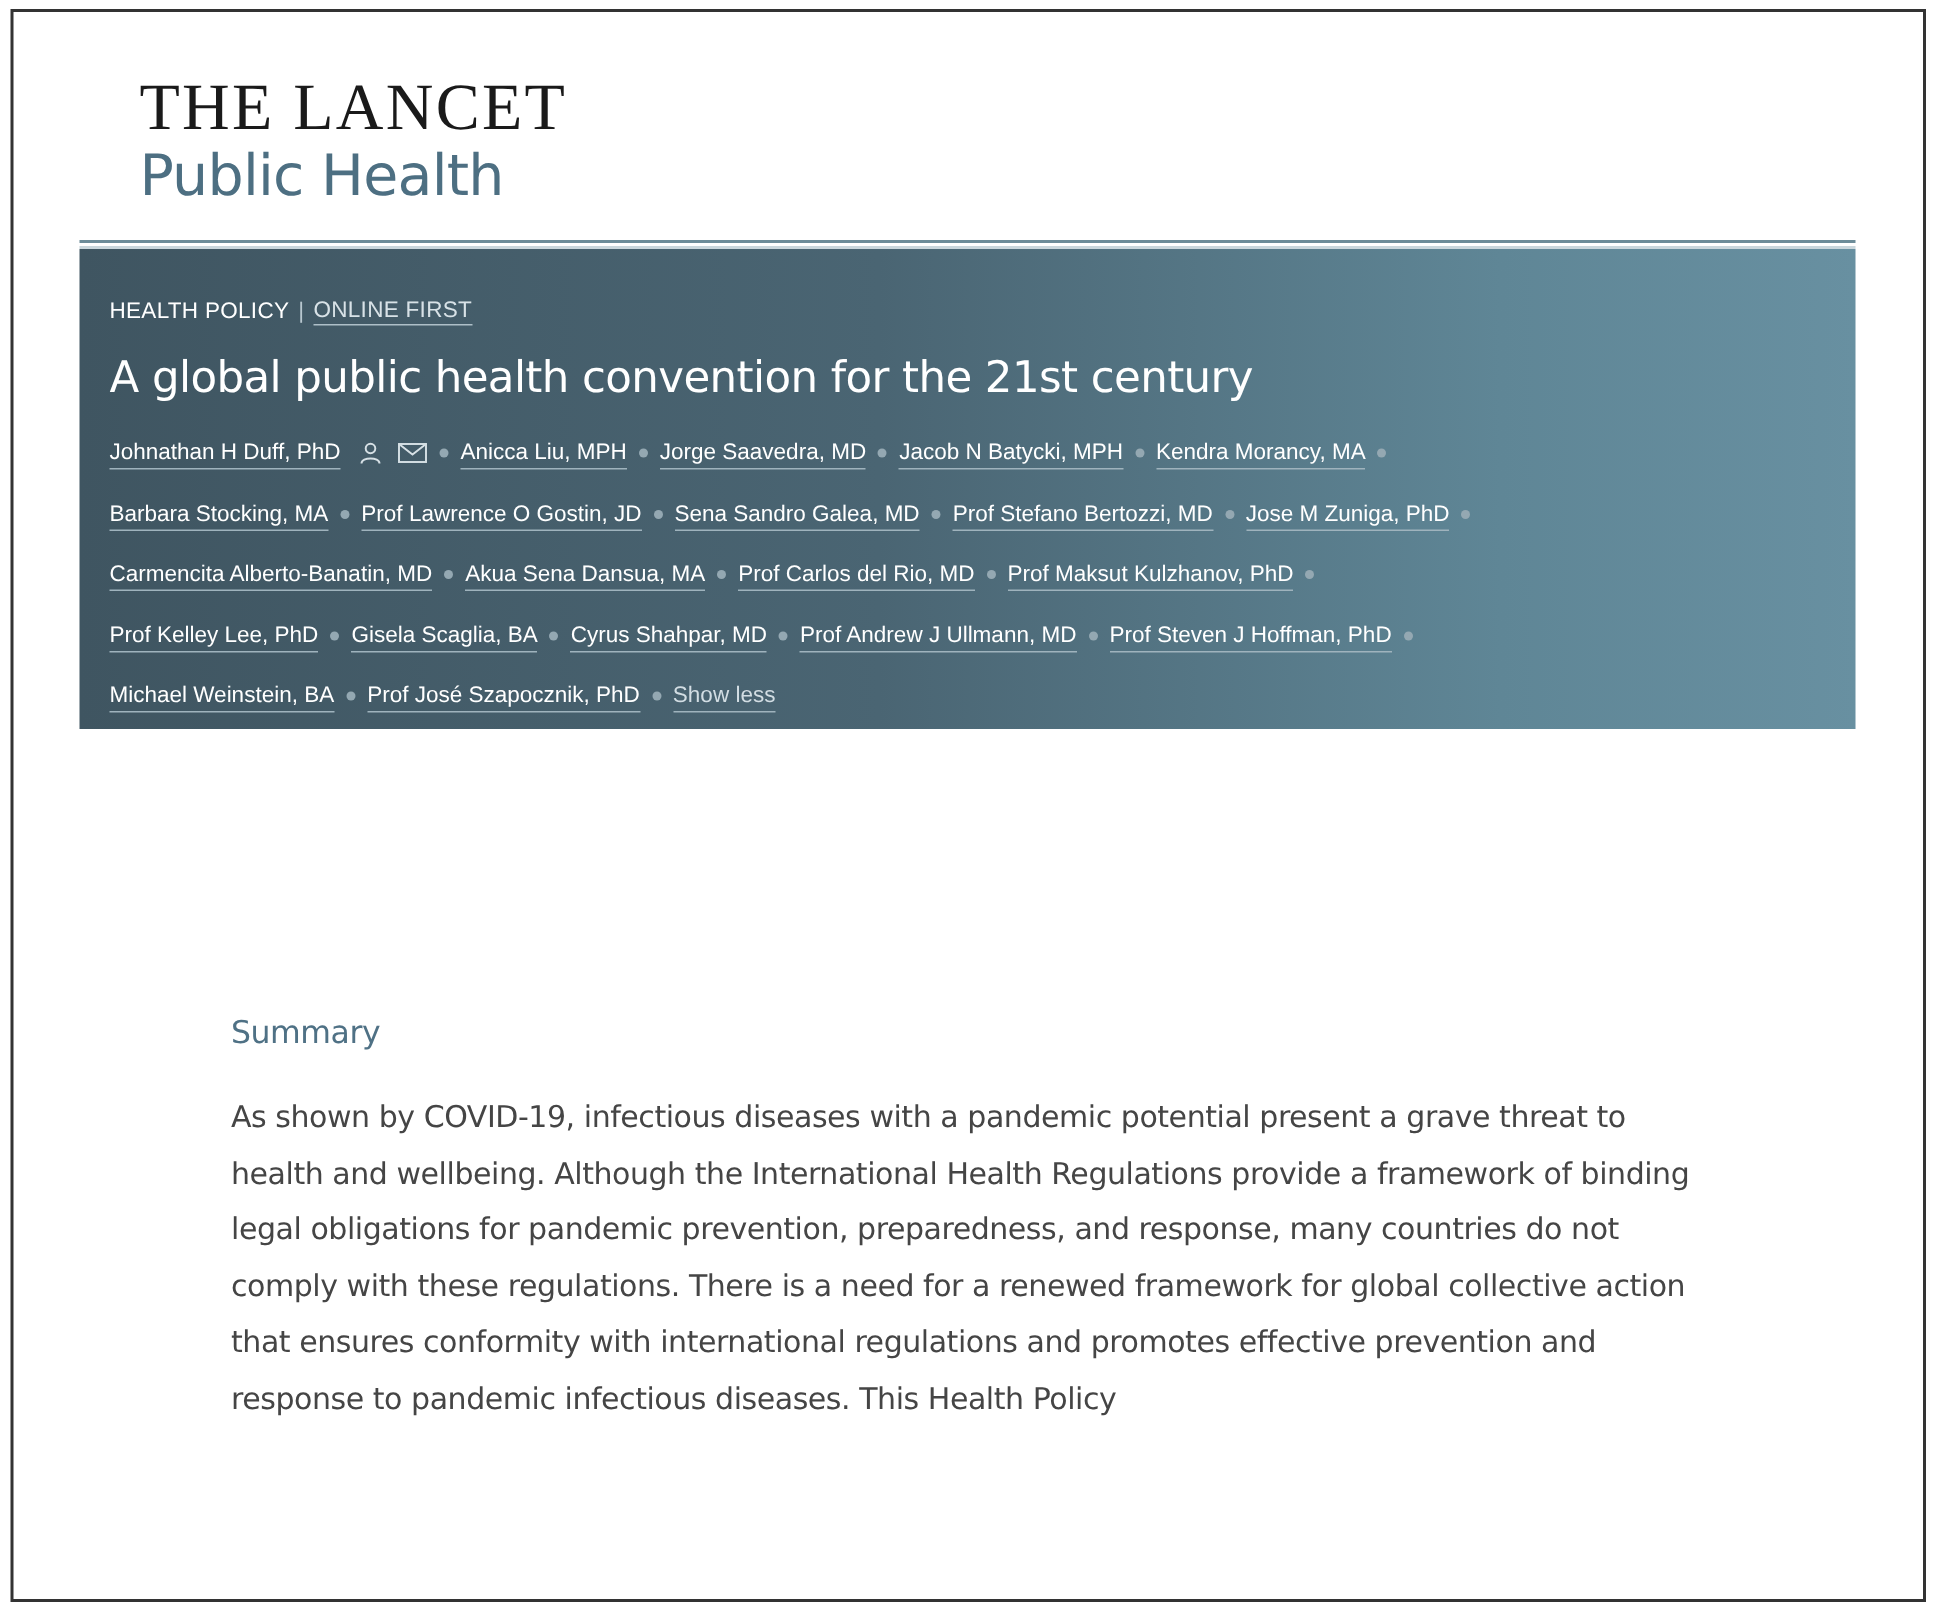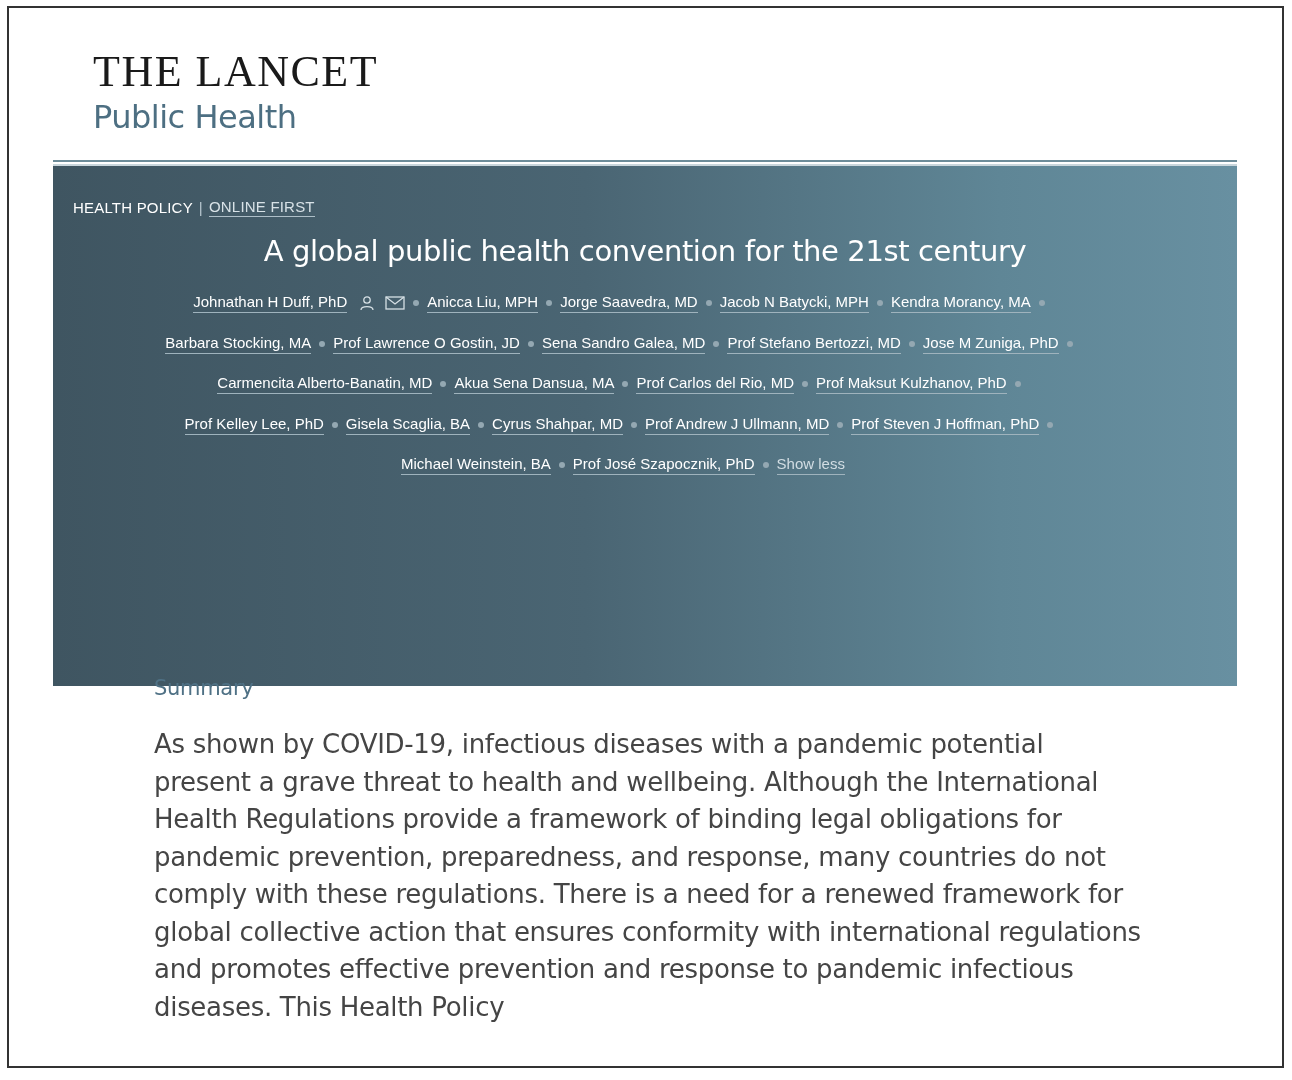--- a/index.html
+++ b/index.html
@@ -11,32 +11,32 @@
     border: 2px solid #333333; background: #ffffff;
   }
 
   .logo { position: absolute; left: 93px; top: 48px; }
   .logo-top {
     font-family: "Liberation Serif", "DejaVu Serif", serif;
     font-size: 44px; letter-spacing: 1.5px; color: #1a1a1a; line-height: 48px;
   }
   .logo-bottom {
     font-family: "DejaVu Sans", "Liberation Sans", sans-serif;
-    font-size: 32px; color: #4d6f82; line-height: 46px; margin-top: -2px; letter-spacing: -0.5px;
+    font-size: 38px; color: #4d6f82; line-height: 46px; margin-top: -2px; letter-spacing: -0.5px;
   }
 
   .header-rule { position: absolute; left: 53px; top: 160px; width: 1184px; height: 6px; }
   .header-rule .r1 { height: 2px; background: #6d8c99; }
   .header-rule .r2 { height: 2px; background: #c9d6dc; }
   .header-rule .r3 { height: 2px; background: #ffffff; }
 
   .banner {
-    position: absolute; left: 53px; top: 166px; width: 1184px; height: 520px;
+    position: absolute; left: 53px; top: 166px; width: 1184px; height: 320px;
     background: linear-gradient(90deg, #3f5561 0%, #4a6573 45%, #5f8696 80%, #6890a1 100%);
-    color: #ffffff; padding: 30px 20px 0 20px; text-align: center;
+    color: #ffffff; padding: 30px 20px 0 20px;
   }
 
   .kicker { font-size: 15px; letter-spacing: 0.2px; display: flex; align-items: center; height: 22px; }
   .kicker .type { color: #ffffff; }
   .kicker .sep { color: #b8c7cf; margin: 0 6px; }
   .kicker .status { color: #d8e2e7; border-bottom: 1px solid #aebfc8; padding-bottom: 1px; }
 
   .title { font-family: "DejaVu Sans", sans-serif; font-size: 29px; font-weight: normal; margin-top: 16px; letter-spacing: -0.4px; color: #ffffff; }
 
   .authors { margin-top: 14px; width: 1100px; line-height: 40.5px; font-size: 15px; }
@@ -47,21 +47,21 @@
   .show-less { color: #d2dde3; border-bottom: 1px solid #9fb3bd; padding-bottom: 2px; }
 
   .meta { margin-top: 26px; font-size: 17px; display: flex; align-items: center; }
   .open-access { color: #e8a341; }
   .meta .label { color: #ffffff; margin-right: 6px; }
   .meta .val { color: #ffffff; }
   .doi-link { color: #ffffff; border-bottom: 1px solid #9fb3bd; padding-bottom: 2px; }
 
   .summary { position: absolute; left: 154px; top: 676px; width: 990px; }
   .summary h2 { font-family: "DejaVu Sans", sans-serif; font-weight: normal; font-size: 21px; color: #4f7185; letter-spacing: -0.3px; }
-  .summary p { margin-top: 26px; font-family: "DejaVu Sans", sans-serif; font-size: 26px; line-height: 37.5px; color: #454545; letter-spacing: -0.3px; }
+  .summary p { margin-top: 26px; font-family: "DejaVu Sans", sans-serif; font-size: 20px; line-height: 37.5px; color: #454545; letter-spacing: -0.3px; }
 </style>
 </head>
 <body>
 
 <div class="frame">
 </div>
 
 <div class="logo">
   <div class="logo-top">THE LANCET</div>
   <div class="logo-bottom">Public Health</div>

